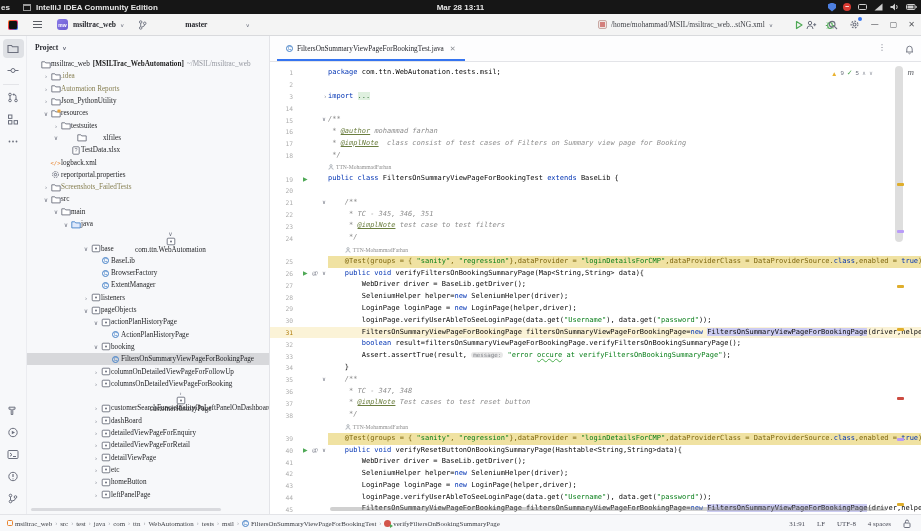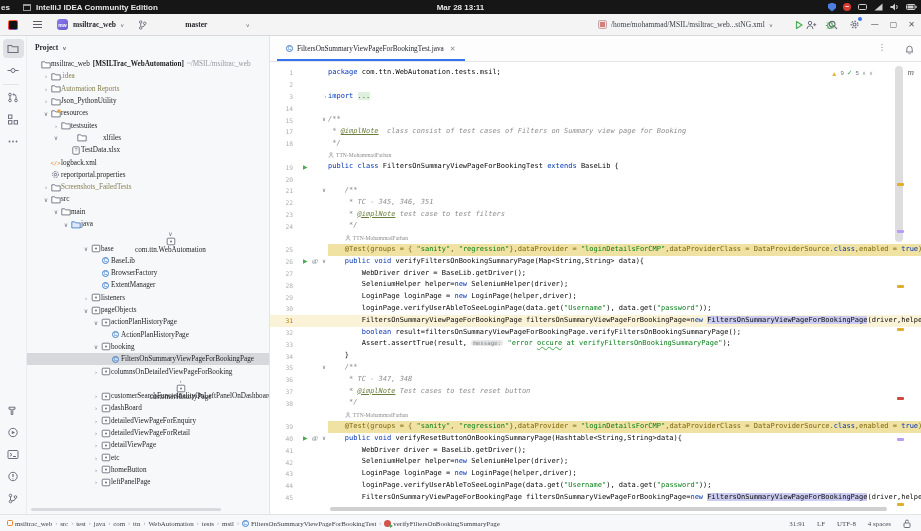--- a/index.html
+++ b/index.html
@@ -544,20 +544,30 @@
           <span class="t-label">FiltersOnSummaryViewPageForBookingPage</span>
         </div>
         <div class="trow" style="padding-left: 65px;">
           <span class="t-chev">›</span>
           <span class="t-icon">
             <svg width="10" height="9" viewBox="0 0 10 9">
               <rect x="1.2" y="1.2" width="7.6" height="6.6" rx="0.8" fill="#fff" stroke="#6c707e" stroke-width="0.9"></rect>
               <circle cx="5" cy="4.5" r="1" fill="#6c707e"></circle>
             </svg>
           </span>
+          <span class="t-label">columnOnDetailedViewPageForFollowUp</span>
+        </div>
+        <div class="trow" style="padding-left: 65px;">
+          <span class="t-chev">›</span>
+          <span class="t-icon">
+            <svg width="10" height="9" viewBox="0 0 10 9">
+              <rect x="1.2" y="1.2" width="7.6" height="6.6" rx="0.8" fill="#fff" stroke="#6c707e" stroke-width="0.9"></rect>
+              <circle cx="5" cy="4.5" r="1" fill="#6c707e"></circle>
+            </svg>
+          </span>
           <span class="t-label">columnsOnDetailedViewPageForBooking</span>
         </div>
         <div class="trow" style="padding-left: 65px; flex-direction: column;">
           <span class="t-chev">›</span>
           <span class="t-icon">
             <svg width="10" height="9" viewBox="0 0 10 9">
               <rect x="1.2" y="1.2" width="7.6" height="6.6" rx="0.8" fill="#fff" stroke="#6c707e" stroke-width="0.9"></rect>
               <circle cx="5" cy="4.5" r="1" fill="#6c707e"></circle>
             </svg>
           </span>
@@ -686,20 +696,25 @@
             <span class="lnum">14</span>
             <span class="gicons"></span>
             <span class="ctext"></span>
           </div>
           <div class="crow">
             <span class="lnum">15</span>
             <span class="gicons">
               <span class="g-fold">∨</span>
             </span>
             <span class="ctext"><span class="s-com">/**</span></span>
+          </div>
+          <div class="crow">
+            <span class="lnum">16</span>
+            <span class="gicons"></span>
+            <span class="ctext"><span class="s-com"> * </span><span class="s-doc">@author</span><span class="s-com"> mohammad farhan</span></span>
           </div>
           <div class="crow">
             <span class="lnum">17</span>
             <span class="gicons"></span>
             <span class="ctext"><span class="s-com"> * </span><span class="s-doc">@implNote</span><span class="s-com">  class consist of test cases of Filters on Summary view page for Booking</span></span>
           </div>
           <div class="crow">
             <span class="lnum">18</span>
             <span class="gicons"></span>
             <span class="ctext"><span class="s-com"> */</span></span>

